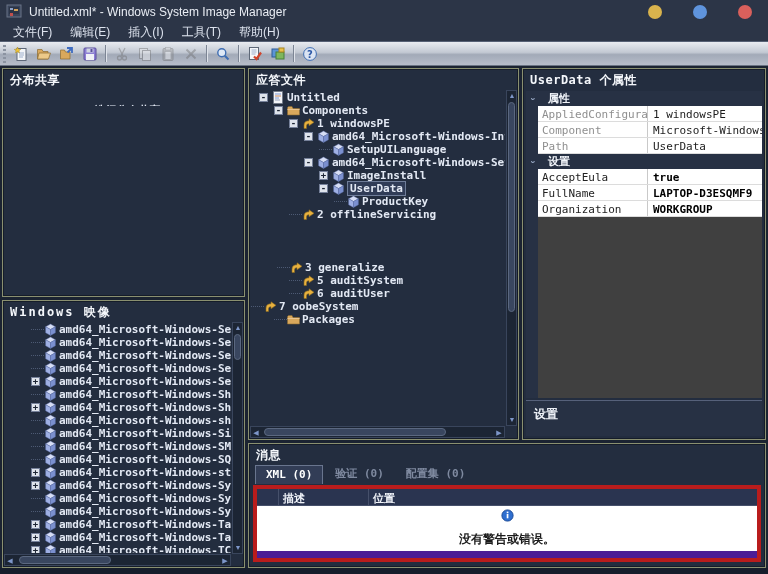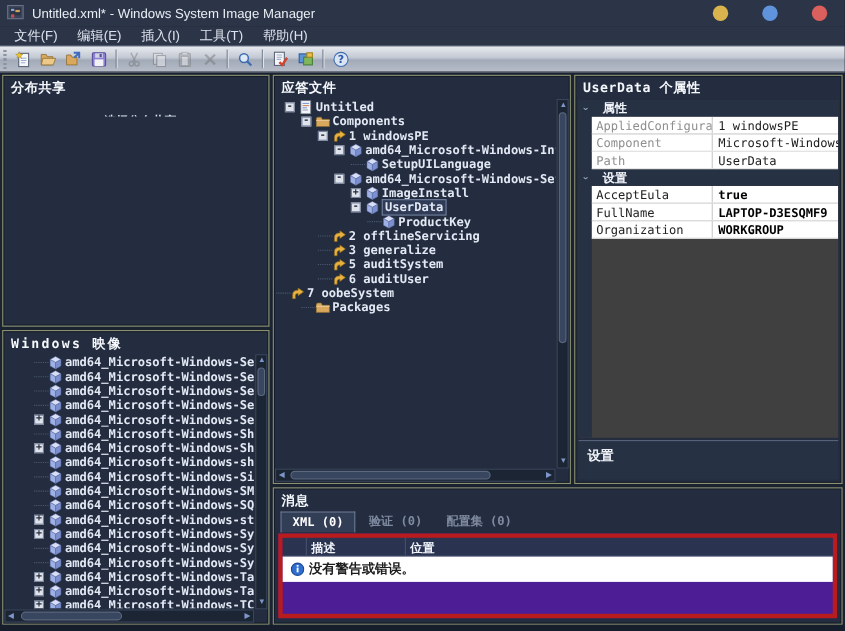--- a/index.html
+++ b/index.html
@@ -76,21 +76,21 @@
     font-size:12px;font-weight:bold;color:#eef2f8;padding:5px 8px;}
   
   .msg-tabs{position:absolute;left:6px;top:21px;height:19px;display:flex;align-items:flex-end;}
   .msg-tab{font-size:11px;font-weight:bold;font-family:"DejaVu Sans Mono",monospace;color:#7f8aa0;
     padding:2px 10px 3px 10px;margin-right:2px;}
   .msg-tab.active{color:#ffffff;background:#323d56;border:1px solid #69758e;border-bottom:none;}
   #msg-table{position:absolute;left:4px;right:4px;top:41px;bottom:5px;background:#4c1d95;border:4px solid #b91c1c;}
   .msg-thead{height:17px;background:#2a3450;display:flex;color:#f1f4fa;font-size:11px;font-weight:bold;border-bottom:1px solid #46506b;}
   .msg-th{padding:2px 4px;border-right:1px solid #46506b;}
   .th-icon{flex:0 0 22px;} .th-desc{flex:0 0 90px;} .th-loc{flex:1;border-right:none;}
-  .msg-row{display:flex;align-items:center;padding:3px 2px;color:#1c1c1c;font-size:12px;font-weight:bold;background:#fff;}
+  .msg-row{display:flex;align-items:center;padding:3px 2px;color:#1c1c1c;font-size:12px;font-weight:bold;background:#fff;flex-direction:column;}
   .msg-row .info-wrap{flex:0 0 22px;display:flex;justify-content:center;}
   
   .statusbar{position:absolute;left:0;top:568px;width:768px;height:6px;background:#161d2b;}
   svg{display:block;}
 </style>
 </head>
 <body>
 
 <div class="titlebar">
   <span class="app-icon">
@@ -553,21 +553,21 @@
       </div>
       <div class="tree-row" style="padding-left: 38px;">
         <span class="exp-spacer"></span>
         <span class="tree-icon">
           <svg width="13" height="12" viewBox="0 0 13 12">
             <path d="M2,10.5 L2,7 C2,4 4,2.8 7,2.8 L7,0.8 L12,4.3 L7,7.8 L7,5.8 C5,5.8 4.5,6.5 4.5,8.5 L4.5,10.5 Z" fill="#e8b13f" stroke="#8a6a20" stroke-width="0.6"></path>
           </svg>
         </span>
         <span class="lbl">2 offlineServicing</span>
       </div>
-      <div class="tree-row" style="padding-left: 38px;">
+      <div class="tree-row" style="padding-left: 26px; margin-top: 40px;">
         <span class="exp-spacer"></span>
         <span class="tree-icon">
           <svg width="13" height="12" viewBox="0 0 13 12">
             <path d="M2,10.5 L2,7 C2,4 4,2.8 7,2.8 L7,0.8 L12,4.3 L7,7.8 L7,5.8 C5,5.8 4.5,6.5 4.5,8.5 L4.5,10.5 Z" fill="#e8b13f" stroke="#8a6a20" stroke-width="0.6"></path>
           </svg>
         </span>
         <span class="lbl">3 generalize</span>
       </div>
       <div class="tree-row" style="padding-left: 38px;">
         <span class="exp-spacer"></span>

